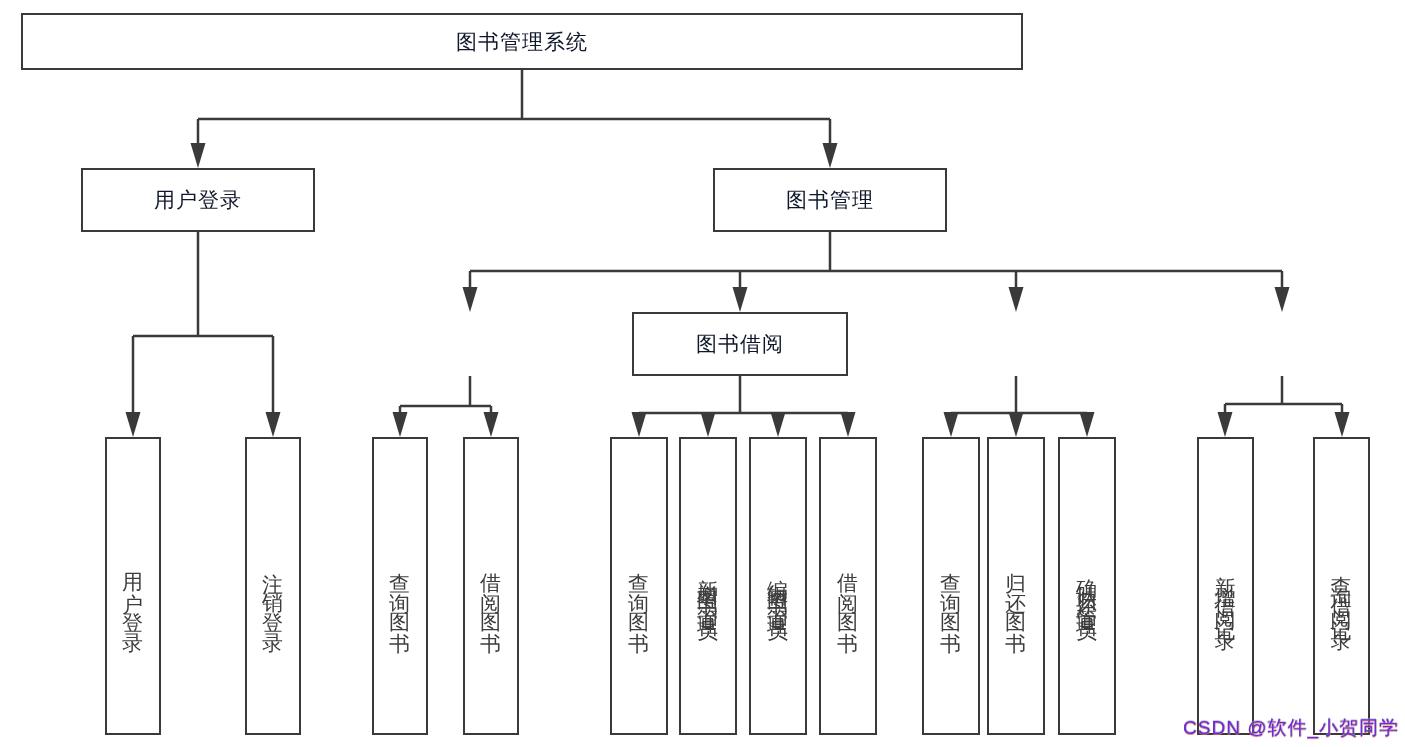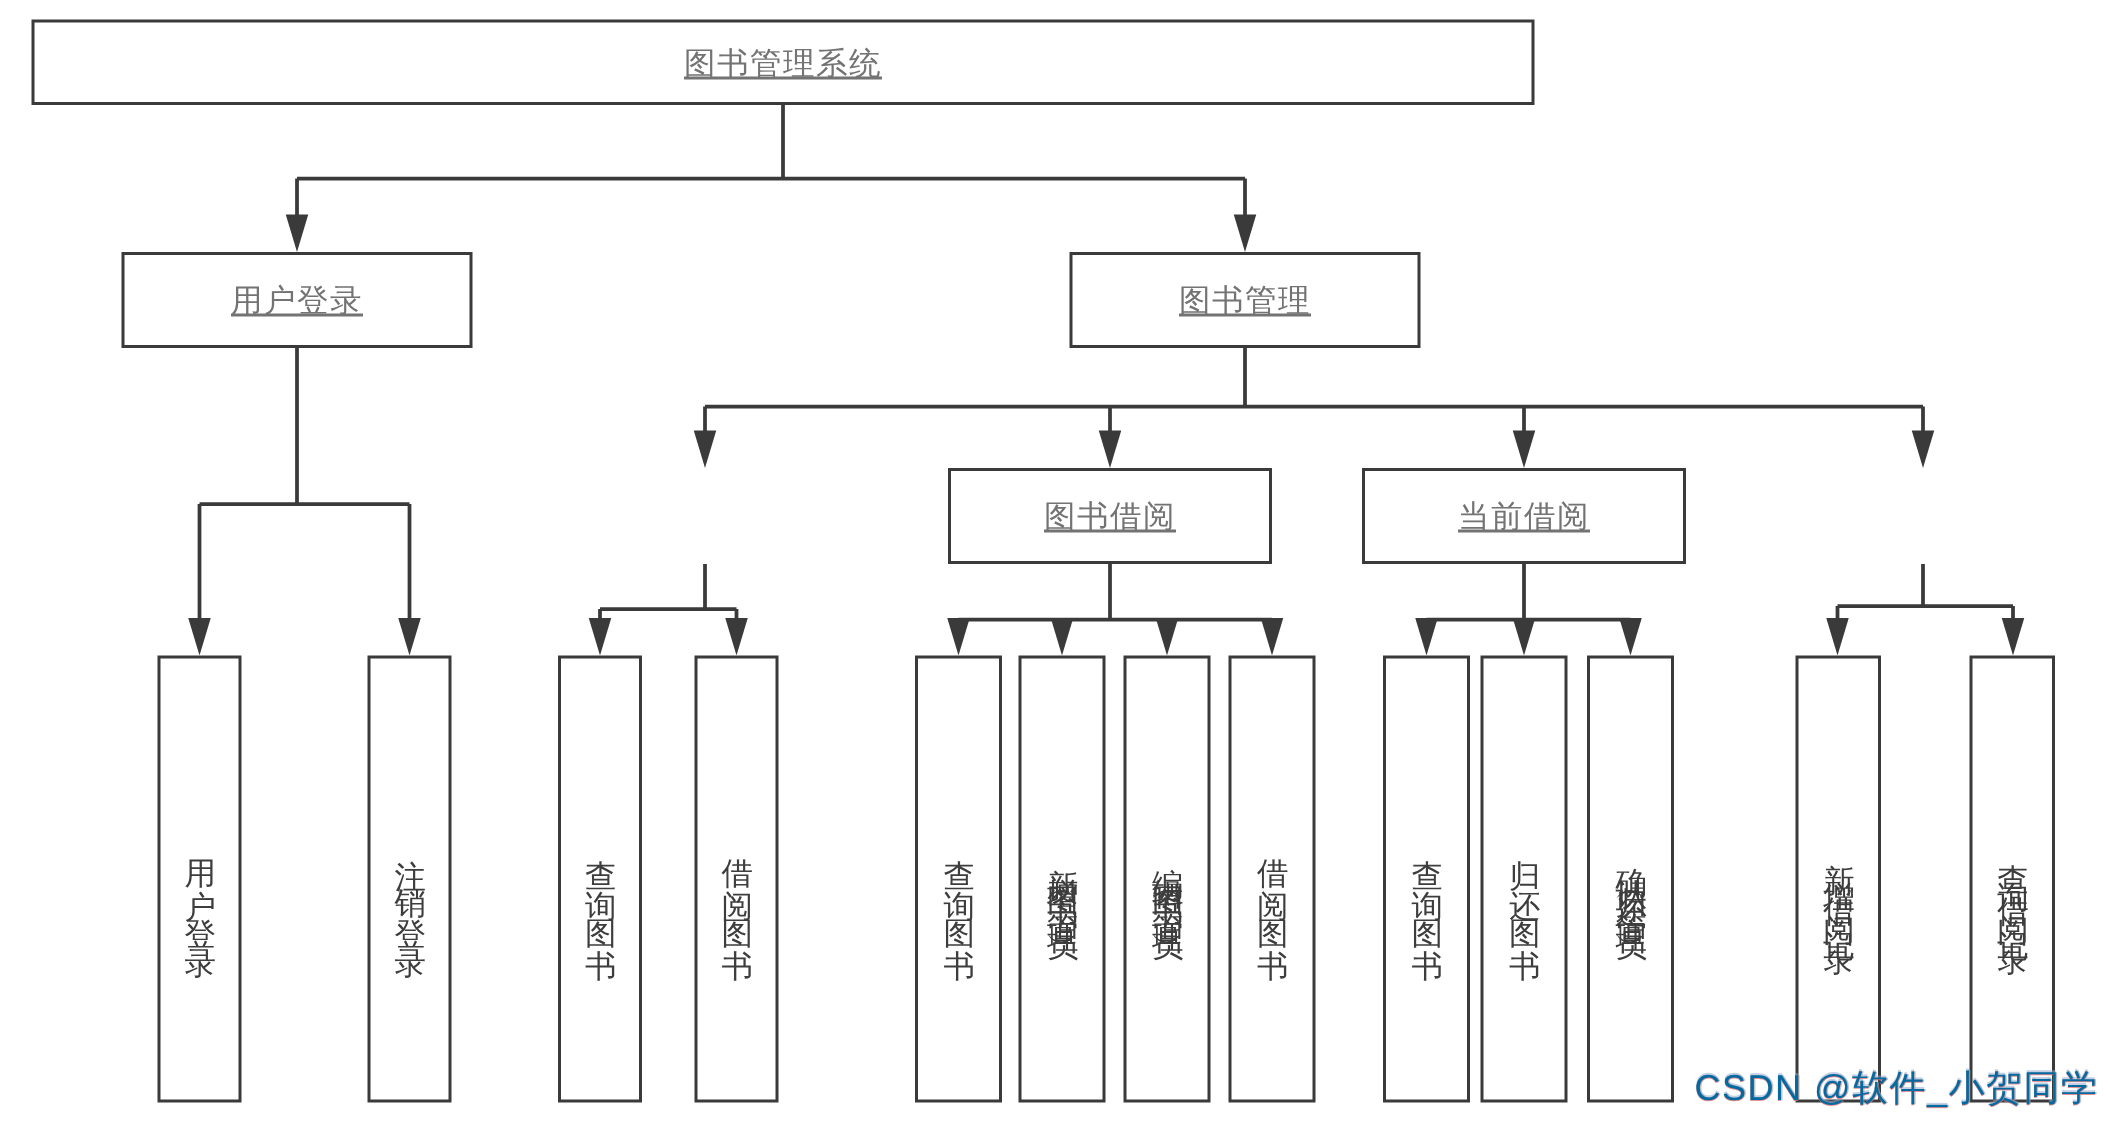--- a/index.html
+++ b/index.html
@@ -16,37 +16,36 @@
     box-sizing:border-box;
     background:#ffffff;
     border:2.5px solid #3a3a3a;
     display:flex;align-items:center;justify-content:center;
     z-index:2;
     color:#3d3d3d;
   }
   .h-label{
     font-size:21px;
     letter-spacing:1px;
-    color:#737373;
+    color:#0f172a;
     white-space:nowrap;
-    text-decoration:underline;
   }
   .v-label{
     writing-mode:vertical-lr;
     text-orientation:upright;
     font-size:21px;
     color:#3d3d3d;
     line-height:1;
   }
   #watermark{
     position:absolute;
     right:6px;bottom:6px;
     z-index:3;
-    font-size:24px;
-    color:#0369a1;
+    font-size:19px;
+    color:#6d28d9;
     letter-spacing:1px;
     text-shadow:0 1px 0 rgba(222,110,110,0.75), 0 -1px 0 rgba(150,170,205,0.55), 1px 0 0 rgba(150,150,150,0.6);
     white-space:nowrap;
   }
 </style>
 </head>
 <body>
 
 <div id="stage">
 
@@ -97,23 +96,20 @@
   <div class="box" style="left:81px;top:168px;width:234px;height:64px;">
     <span class="h-label">用户登录</span>
   </div>
   <div class="box" style="left:713px;top:168px;width:234px;height:64px;">
     <span class="h-label">图书管理</span>
   </div>
 
   <div class="box" style="left:632px;top:312px;width:216px;height:64px;">
     <span class="h-label">图书借阅</span>
   </div>
-  <div class="box" style="left:908px;top:312px;width:216px;height:64px;">
-    <span class="h-label">当前借阅</span>
-  </div>
 
   <div class="box" style="left:105px;top:437px;width:56px;height:298px;">
     <span class="v-label" style="letter-spacing: 20px; margin-bottom: -20px;">用户登录</span>
   </div>
   <div class="box" style="left:245px;top:437px;width:56px;height:298px;">
     <span class="v-label" style="letter-spacing: 20px; margin-bottom: -20px;">注销登录</span>
   </div>
 
   <div class="box" style="left:372px;top:437px;width:56px;height:298px;">
     <span class="v-label" style="letter-spacing: 20px; margin-bottom: -20px;">查询图书</span>

